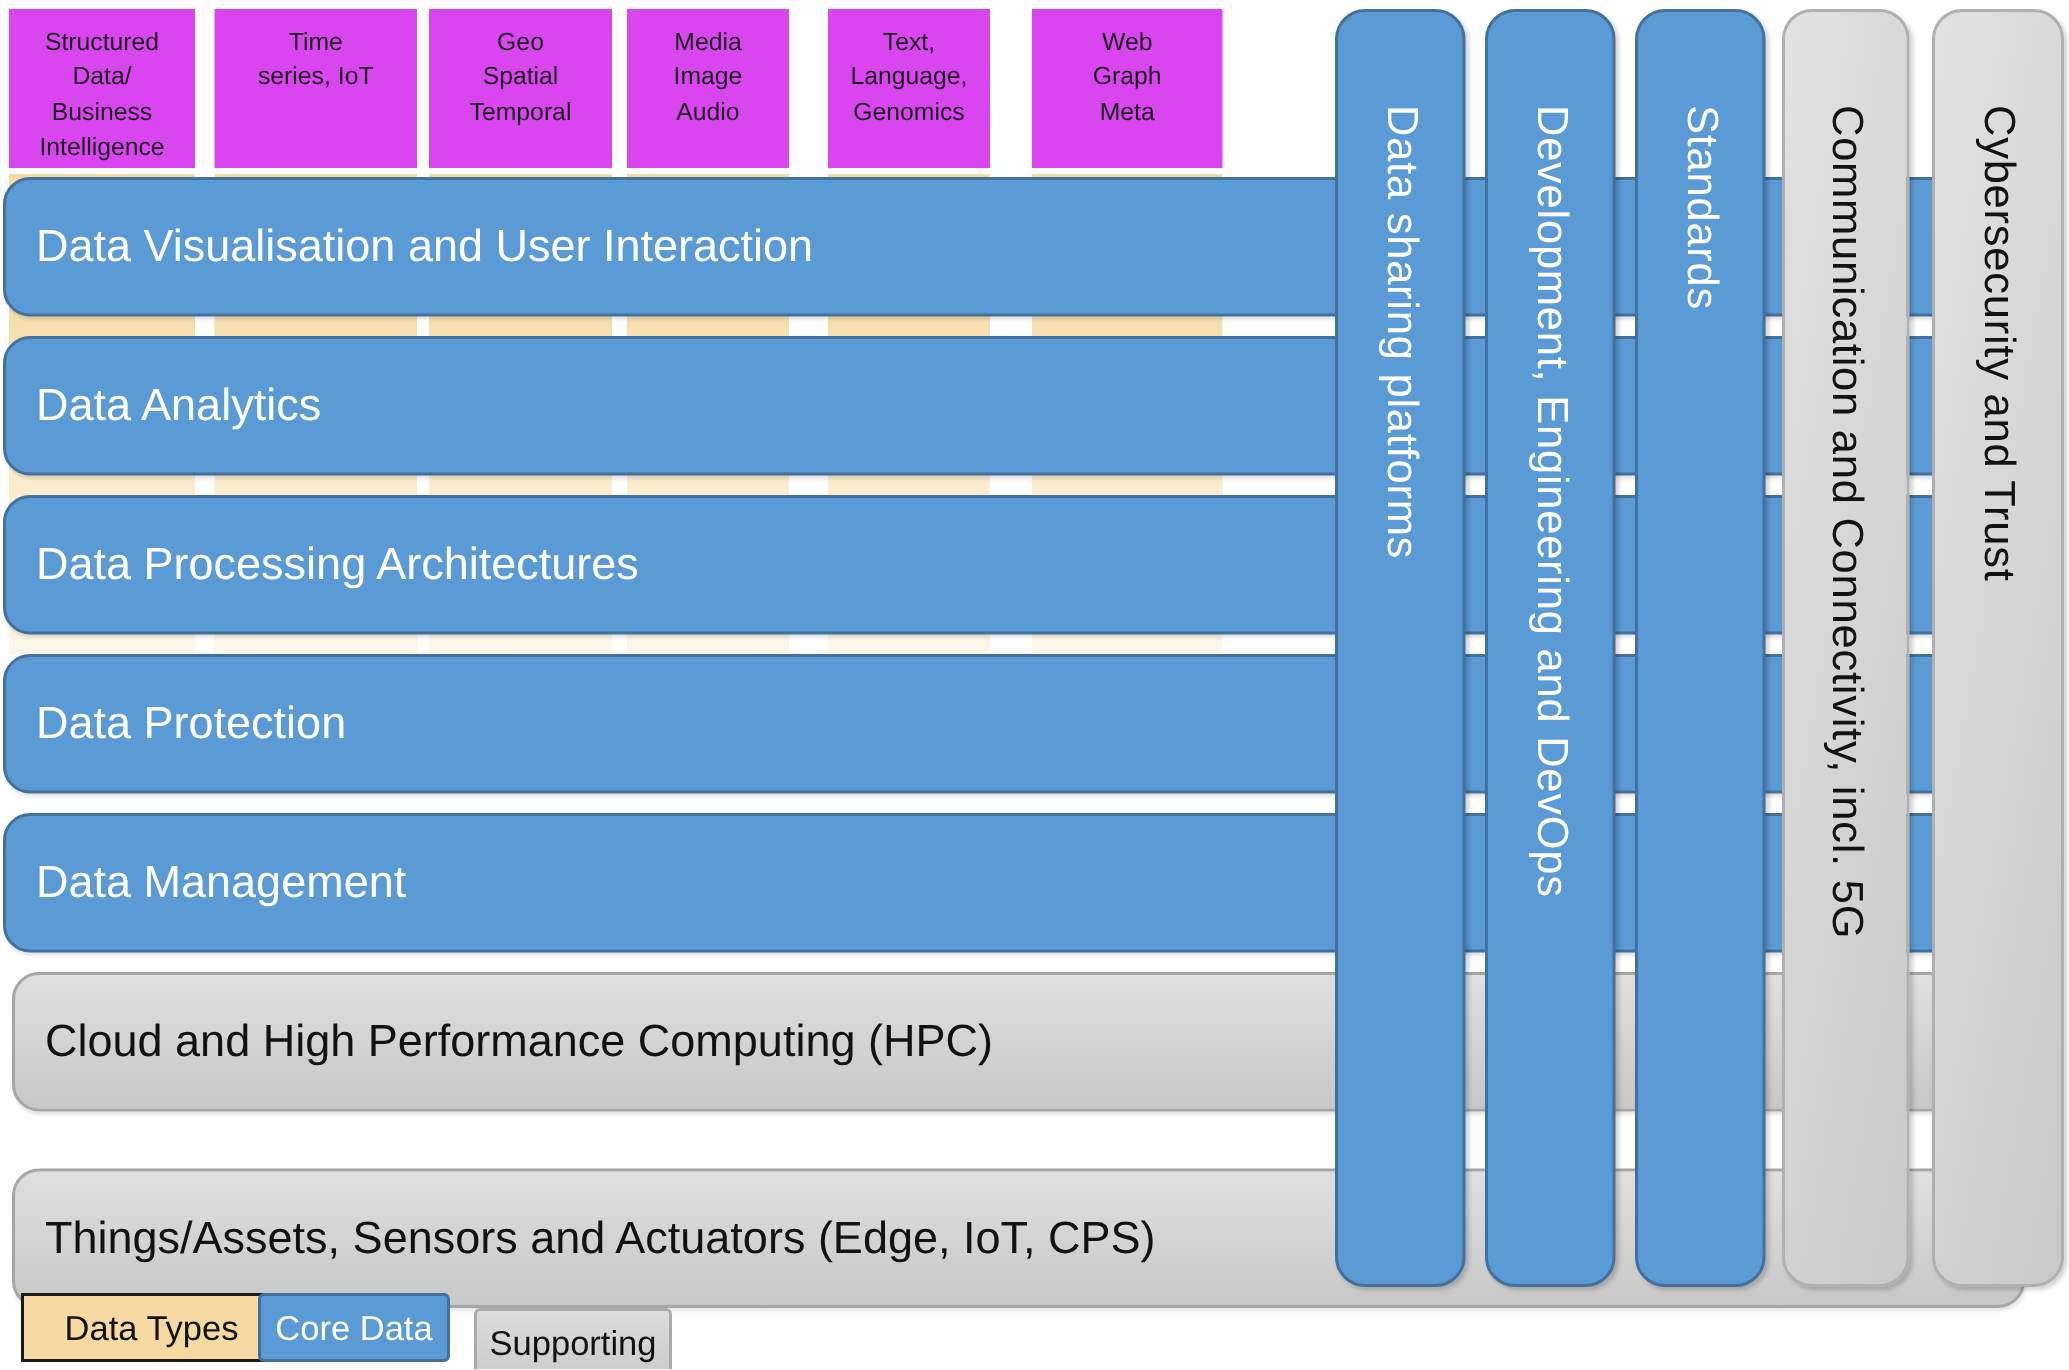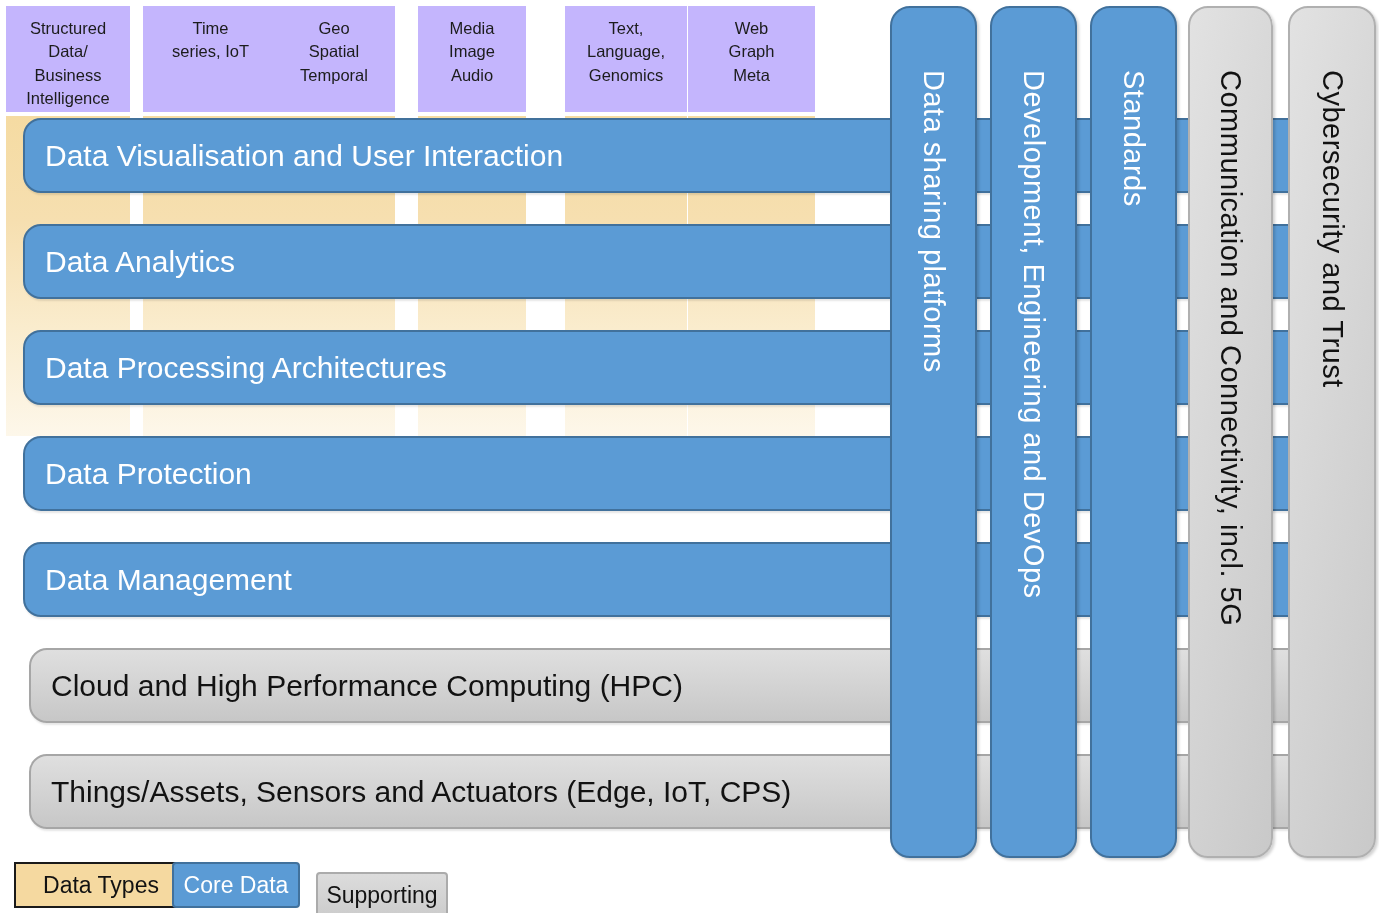--- a/index.html
+++ b/index.html
@@ -10,73 +10,72 @@
     background: #ffffff;
     font-family: "Liberation Sans", sans-serif;
     overflow: hidden;
   }
 
   
   .dt-box {
     position: absolute;
     top: 6px;
     height: 106px;
-    background: #c4b5fd;
+    background: #d946ef;
     color: #1c1c1c;
     font-size: 16.5px;
     line-height: 1.42;
     text-align: center;
     padding-top: 11px;
     box-sizing: border-box;
     z-index: 1;
   }
   .dt-tail {
     position: absolute;
     top: 116px;
     height: 320px;
     background: linear-gradient(to bottom, #f5dba2 0%, #f6dfb0 33%, #faeccd 66%, #fdf7ea 100%);
     z-index: 1;
   }
   .c1 { left: 6px;   width: 124px; }
   .c2 { left: 143px; width: 135px; }
-  .c3 { left: 273px; width: 122px; }
+  .c3 { left: 286px; width: 122px; }
   .c4 { left: 418px; width: 108px; }
-  .c5 { left: 552px; width: 122px; margin-left: 13px; }
+  .c5 { left: 552px; width: 108px; }
   .c6 { left: 688px; width: 127px; }
 
   
   .row {
     position: absolute;
-    height: 75px;
+    height: 93px;
     border-radius: 18px;
     display: flex;
     align-items: center;
     padding-left: 20px;
     box-sizing: border-box;
     font-size: 30px;
     white-space: nowrap;
     z-index: 2;
     box-shadow: 1px 2px 2px rgba(0,0,0,0.10);
-    margin-left: 21px;
   }
   .row.core {
     left: 2px; width: 1348px;
     background: #5b9bd5;
     border: 2px solid #41719c;
     color: #ffffff;
   }
   .row.support {
     left: 8px; width: 1342px;
     background: linear-gradient(to bottom, #dfdfdf 0%, #d2d2d2 55%, #c7c7c7 100%);
     border: 2px solid #a6a6a6;
     color: #121212;
   }
   .r1 { top: 118px; } .r2 { top: 224px; } .r3 { top: 330px; }
   .r4 { top: 436px; } .r5 { top: 542px; } .r6 { top: 648px; }
-  .r7 { top: 754px; align-items: center; }
+  .r7 { top: 779px; align-items: center; }
 
   
   .vbar {
     position: absolute;
     top: 6px;
     height: 852px;
     border-radius: 20px;
     box-sizing: border-box;
     writing-mode: vertical-lr;
     text-orientation: mixed;

